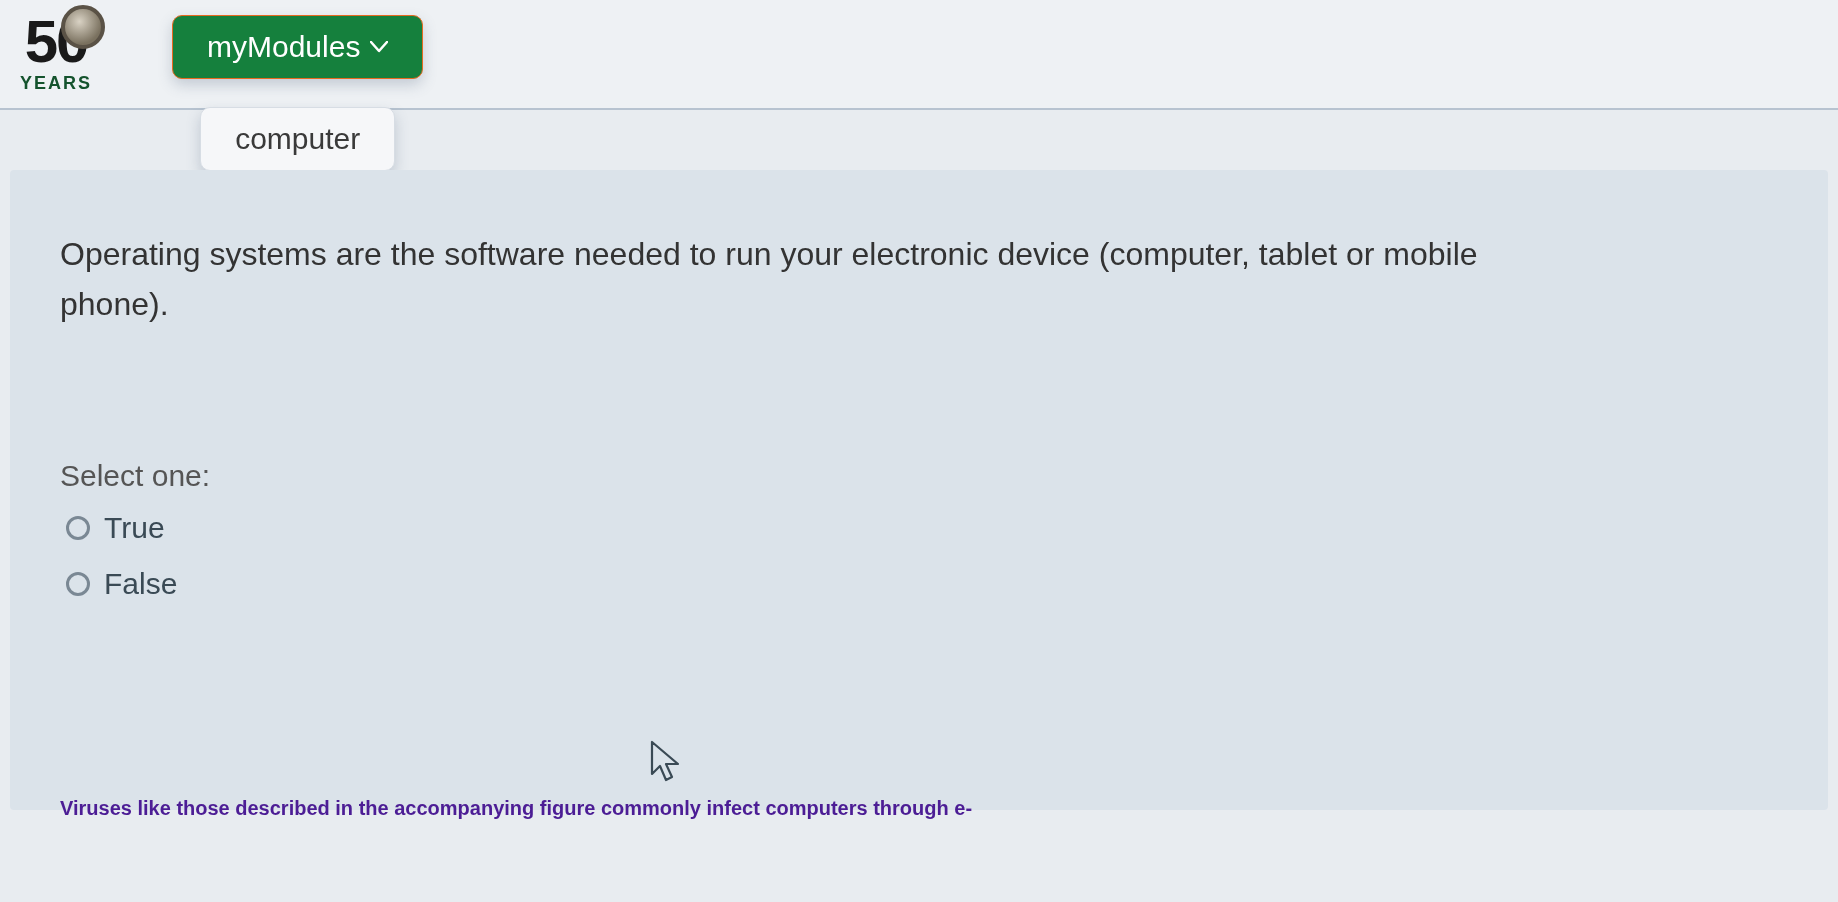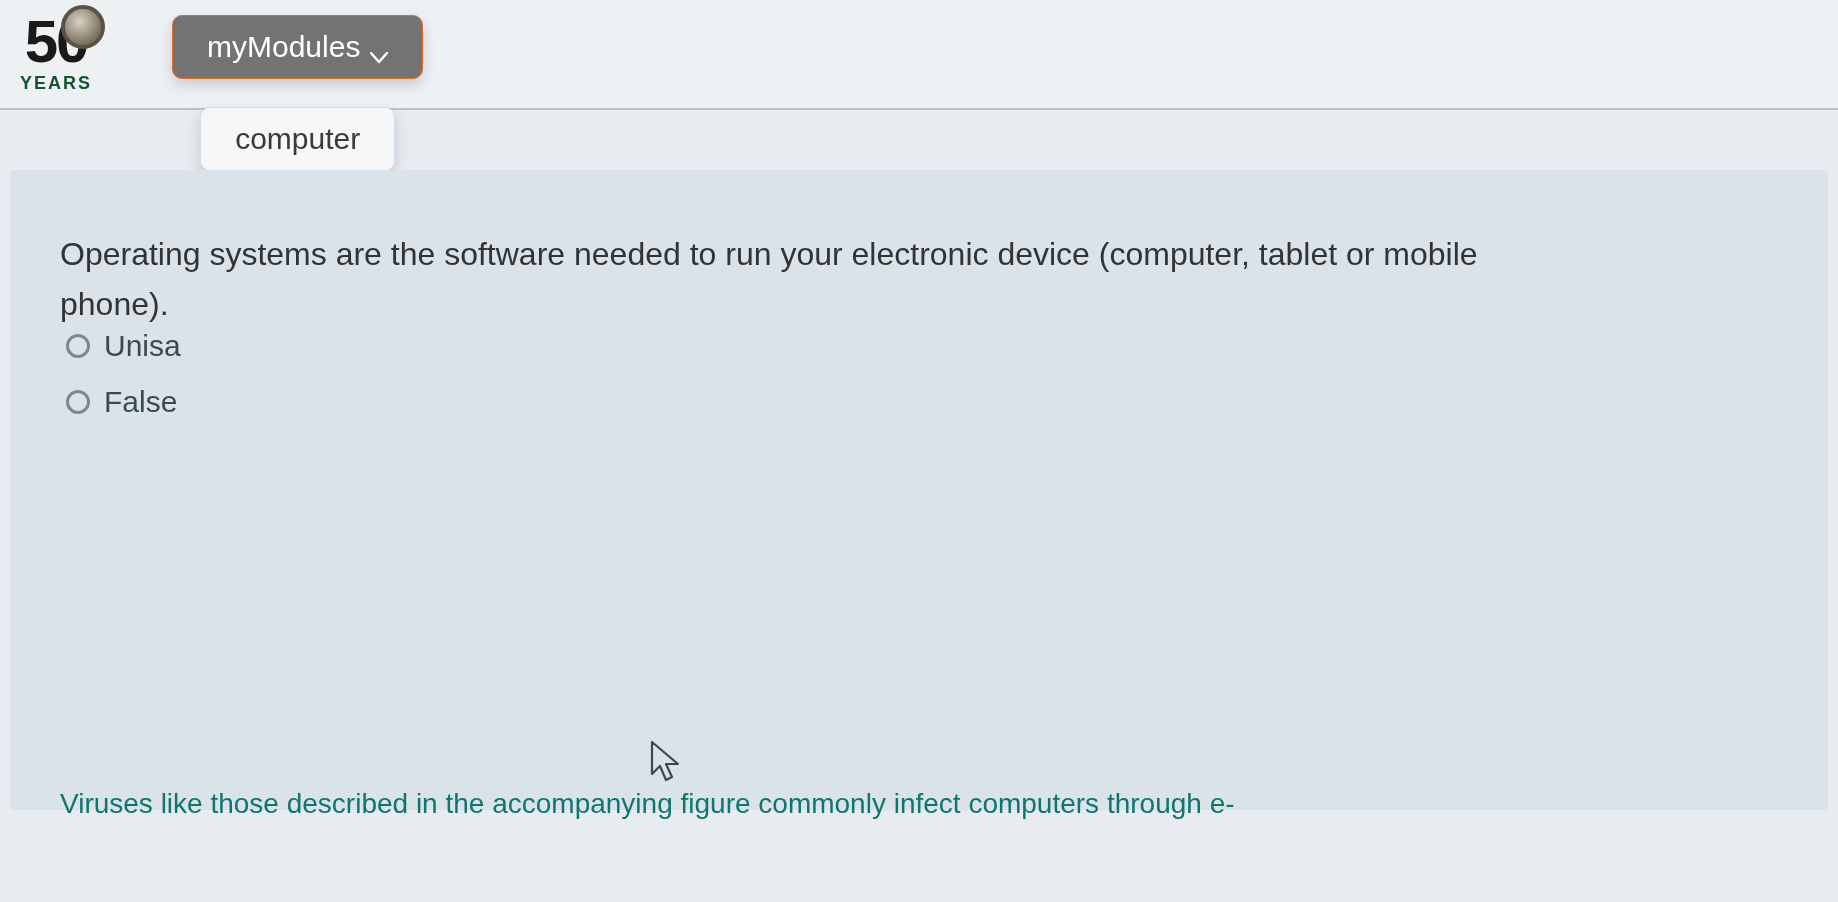--- a/index.html
+++ b/index.html
@@ -70,24 +70,23 @@
     border: 1px solid #d7dde4;
     border-radius: 10px;
     padding: 14px 34px;
     cursor: pointer;
     box-shadow: 0 6px 14px rgba(70,90,120,0.25);
     display: inline-flex;
     align-items: center;
     gap: 10px;
   }
   .nav-btn.active {
-    background: #737373;
+    background: #15803d;
     color: #ffffff;
     border-color: #e66a1f;
-    align-items: flex-end;
   }
   .chev {
     display: inline-block;
   }
   .chev svg { display: block; }
   .content {
     padding: 60px 10px 0 10px;
   }
   .question-card {
     background: #dbe3ea;
@@ -129,23 +128,24 @@
   .cursor {
     position: absolute;
     left: 640px;
     top: 570px;
   }
   .cursor svg { display:block; }
   .next-q {
     position: absolute;
     left: 50px;
     bottom: -10px;
-    font-size: 28px;
-    color: #0f766e;
+    font-size: 20px;
+    color: #4c1d95;
     white-space: nowrap;
+    font-weight: bold;
   }
 </style>
 </head>
 <body>
 
 <div class="topbar">
   <div class="logo-wrap">
     <div class="logo-50">
       <span>50</span>
       <span class="logo-globe"></span>
@@ -169,25 +169,26 @@
       <span>computer</span>
     </span>
 
   </div>
 </div>
 
 <div class="content">
   <div class="question-card">
     <div class="q-text">Operating systems are the software needed to run your electronic device (computer, tablet or mobile phone).</div>
 
+    <div class="select-one">Select one:</div>
 
     <div class="options">
       <label class="option">
         <span class="radio"></span>
-        <span class="option-label">Unisa</span>
+        <span class="option-label">True</span>
       </label>
       <label class="option">
         <span class="radio"></span>
         <span class="option-label">False</span>
       </label>
     </div>
 
     <div class="cursor">
       <svg width="34" height="44" viewBox="0 0 34 44">
         <path d="M2 2 L2 34 L10 26 L16 40 L22 37 L16 24 L28 24 Z" fill="none" stroke="#3a4a55" stroke-width="2.2" stroke-linejoin="round"></path>

